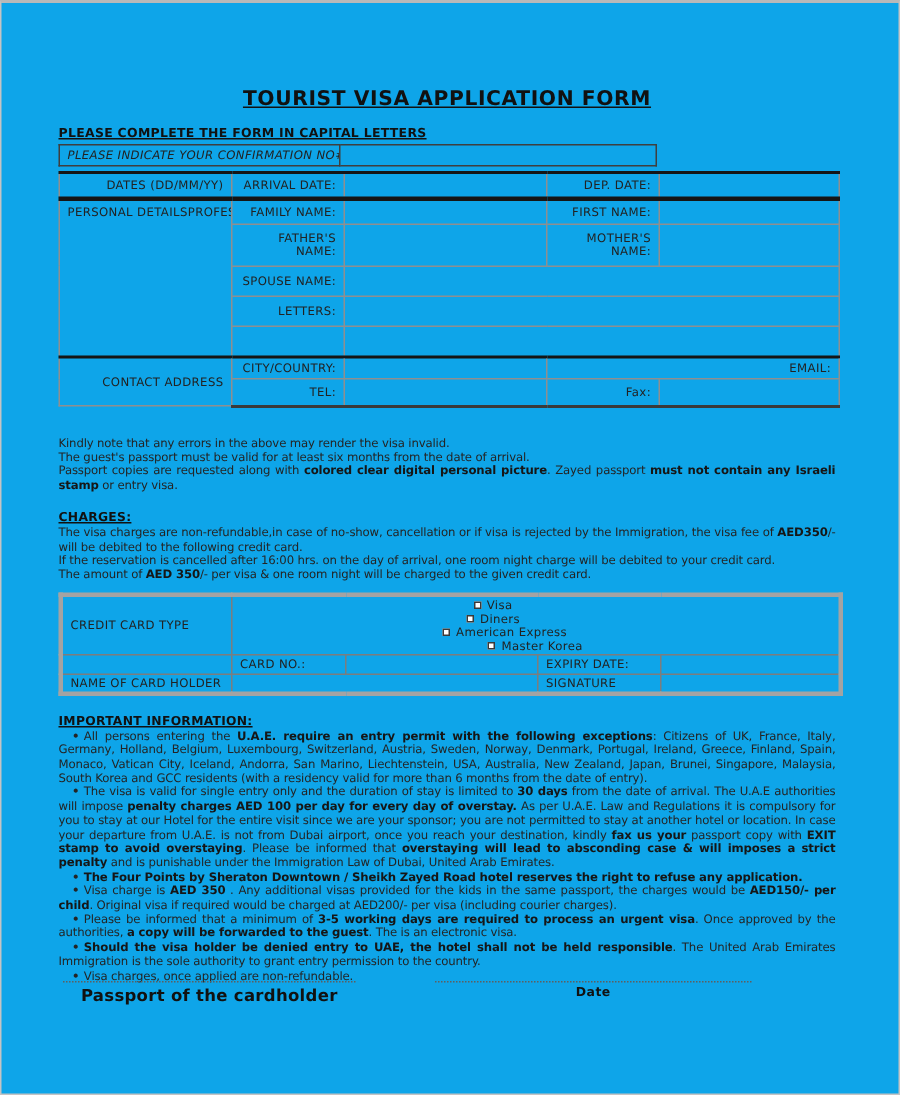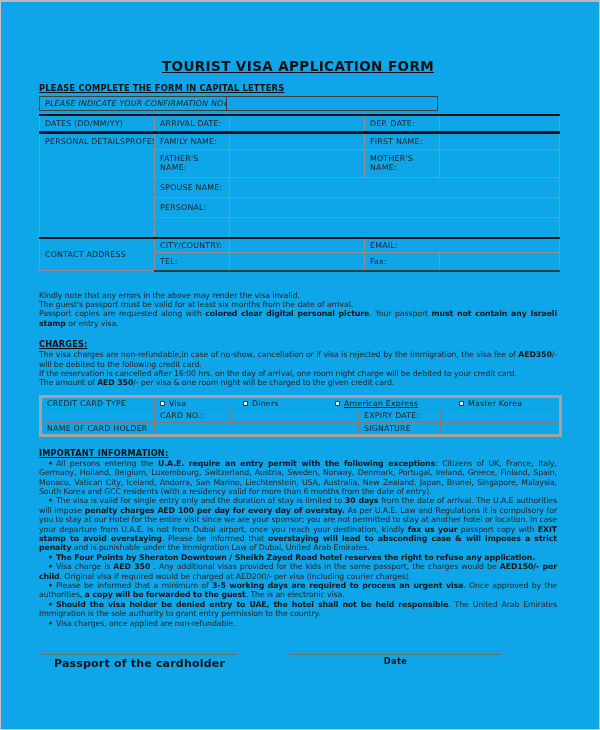--- a/index.html
+++ b/index.html
@@ -25,40 +25,40 @@
     font-size:7.8px; letter-spacing:0.25px; color:#222;
     padding:1px 5px; vertical-align:middle; overflow:hidden; white-space:nowrap;
   }
 
   
   .conf { width:399px; margin-top:3px;font-style:italic; }
   .conf td { border:1px solid #3f3f3f; height:14px; }
 
   
   .main { width:520px; margin-top:3px; border:1px solid #5a5a5a; }
-  .main td { border:1px solid #8f8f8f; }
+  .main td { border:1px solid #8f8f8f;text-align:right; }
   .main tr.r-dates td { border-top:2px solid #151515; border-bottom:3px solid #151515; height:17px; }
   .main tr.r-fam td { height:16px; }
   .main tr.r-fat td { height:25px; white-space:normal; }
   .main tr.r-spo td { height:19px; }
   .main tr.r-rel td { height:18px; }
   .main tr.r-pro td { height:18px; }
   .main tr.r-c1 td { border-top:2px solid #151515; height:15px; }
   .main tr.r-c2 td { border-bottom:2px solid #3a3a3a; height:18px; }
   .main td.secwrap { vertical-align:top; padding:3px 5px 4px; }
   .sec-split { height:100%; min-height:96px; display:flex; flex-direction:row; justify-content:space-between; }
 
   
   .credit { width:520px; margin-top:7px; border:3px solid #a3a3a3; }
   .credit td { border:1px solid #7d7d7d; height:13px; }
   .credit tr.cr1 td { border-top:2px solid #151515; }
   .credit tr.cr3 td { border-bottom:2px solid #151515; }
-  .opts { display:flex; align-items:center; }
+  .opts { display:flex; align-items:center;flex-direction:column; }
   .opt { display:inline-flex; align-items:center; gap:4px; }
-  .o1 { width:83px; } .o2 { width:92px; } .o3 { width:124px;text-decoration:underline; }
+  .o1 { width:83px; } .o2 { width:92px; } .o3 { width:124px; }
   .cb { display:inline-block; width:5px; height:5px; border:1px solid #3a3a3a; background:#fff; flex:none; }
 
   
   .body-text p { margin:0; font-size:7.8px; line-height:9.4px; letter-spacing:-0.1px;
     text-align:justify; color:#242424; }
   .notes { margin-top:19px; }
   .sec-head { margin:11px 0 1px; font-size:8.2px; font-weight:bold; text-decoration:underline;
     letter-spacing:0.2px; color:#111; }
   .bullets p { text-indent:9px; }
   .bm { margin-right:3px; font-weight:bold; }
@@ -127,21 +127,21 @@
           <td>FATHER'S NAME:</td>
           <td></td>
           <td>MOTHER'S NAME:</td>
           <td></td>
         </tr>
         <tr class="r-spo">
           <td>SPOUSE NAME:</td>
           <td colspan="3"></td>
         </tr>
         <tr class="r-rel">
-          <td>PERSONAL:</td>
+          <td>LETTERS:</td>
           <td colspan="3"></td>
         </tr>
         <tr class="r-pro">
           <td></td>
           <td colspan="3"></td>
         </tr>
         <tr class="r-c1">
           <td rowspan="2">CONTACT ADDRESS</td>
           <td>CITY/COUNTRY:</td>
           <td></td>
@@ -154,21 +154,21 @@
           <td></td>
           <td>Fax:</td>
           <td></td>
         </tr>
       </tbody>
     </table>
 
     <div class="notes body-text">
       <p><span>Kindly note that any errors in the above may render the visa invalid.</span></p>
       <p><span>The guest's passport must be valid for at least six months from the date of arrival.</span></p>
-      <p><span>Passport copies are requested along with </span><b>colored clear digital personal picture</b><span>. Your passport </span><b>must not contain any Israeli stamp</b><span> or entry visa.</span></p>
+      <p><span>Passport copies are requested along with </span><b>colored clear digital personal picture</b><span>. Zayed passport </span><b>must not contain any Israeli stamp</b><span> or entry visa.</span></p>
     </div>
 
     <div class="sec-head">CHARGES:</div>
     <div class="body-text">
       <p><span>The visa charges are non-refundable,in case of no-show, cancellation or if visa is rejected by the Immigration, the visa fee of </span><b>AED350</b><span>/-  will be debited to the following credit card.</span></p>
       <p><span>If the reservation is cancelled after 16:00 hrs. on the day of arrival, one room night charge will be debited to your credit card.</span></p>
       <p><span>The amount of </span><b>AED 350</b><span>/- per visa &amp; one room night will be charged to the given credit card.</span></p>
     </div>
 
     <table class="t credit">

